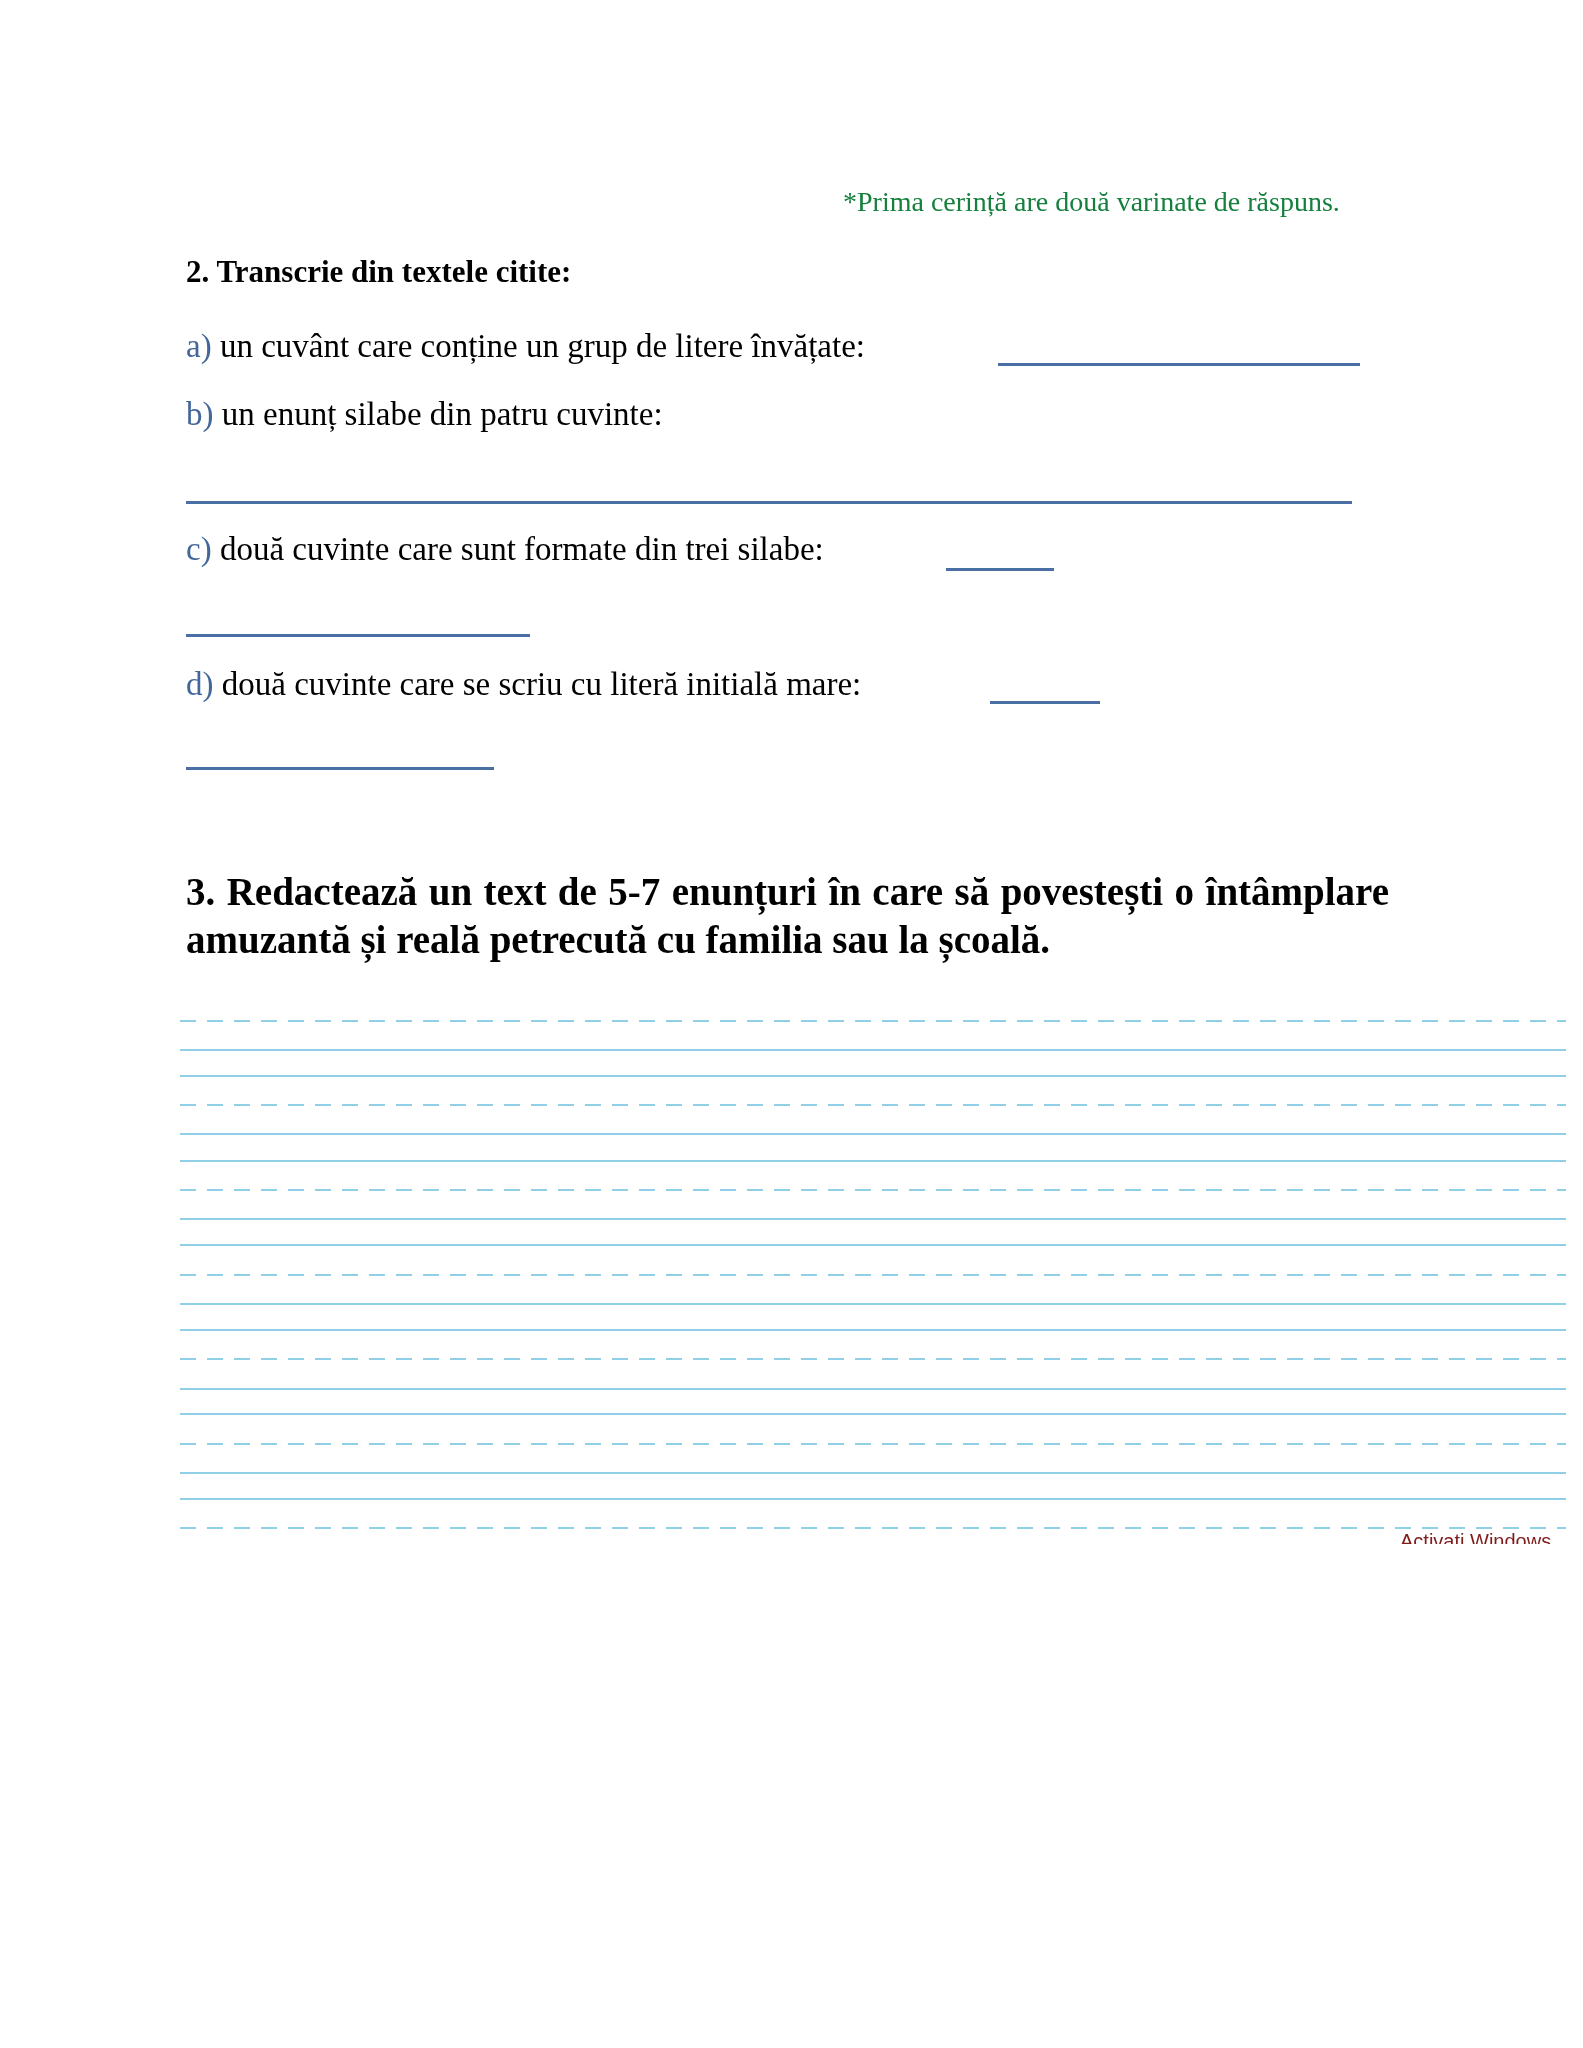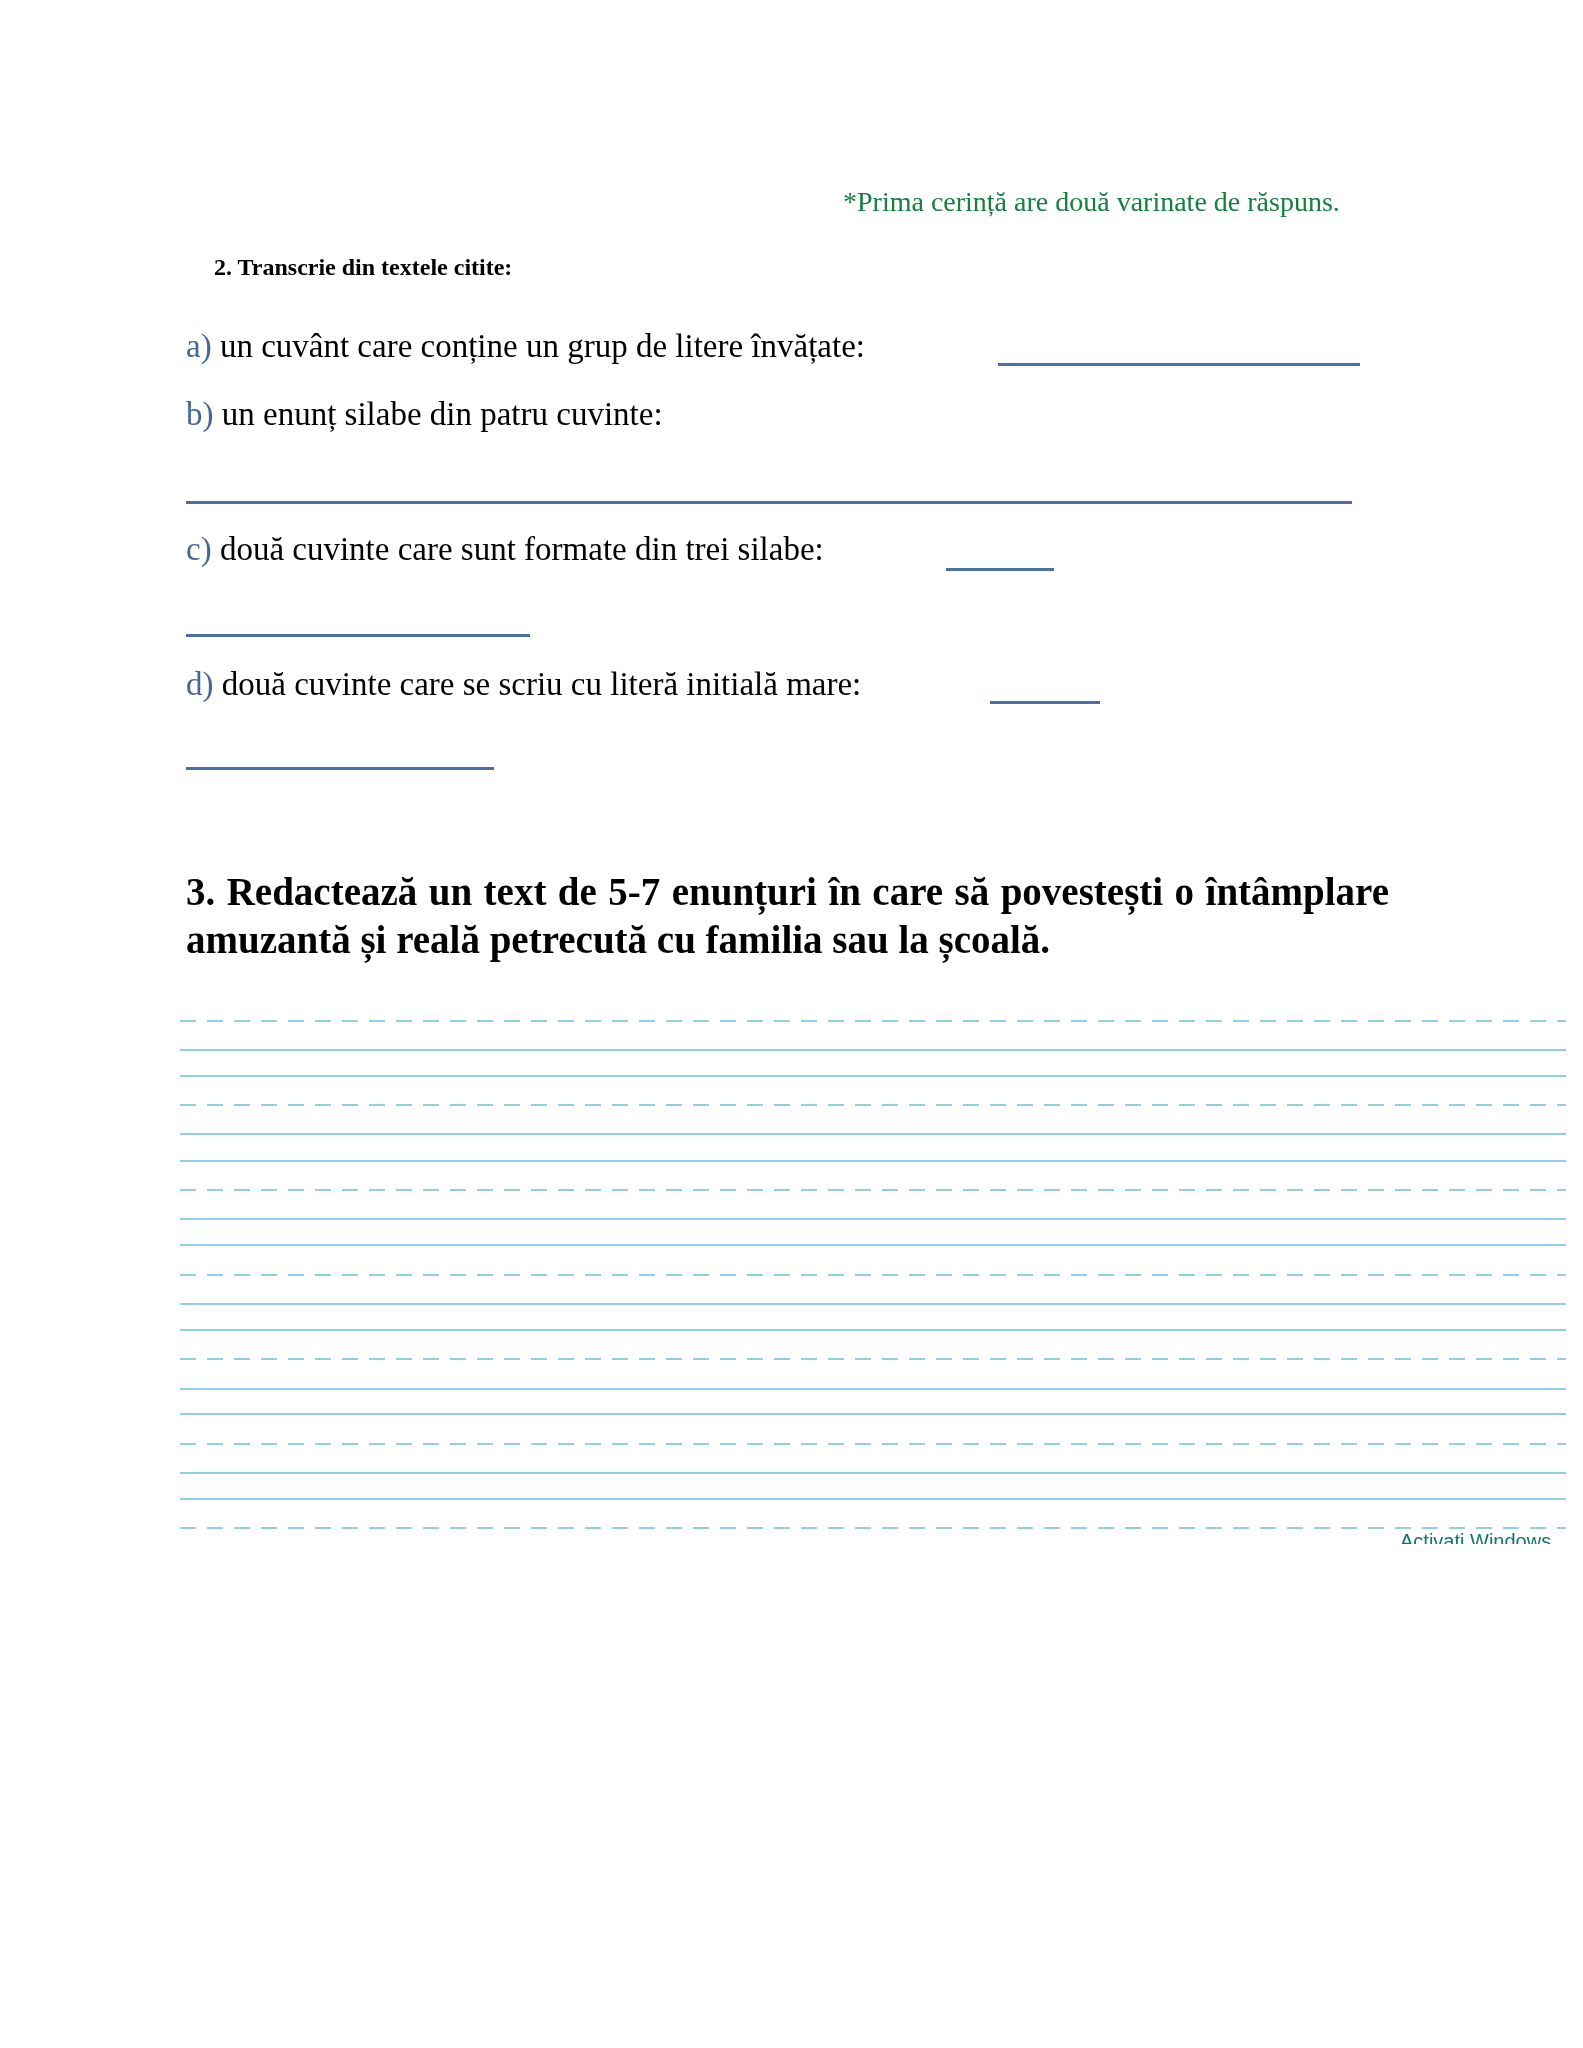--- a/index.html
+++ b/index.html
@@ -18,23 +18,22 @@
     .abs { position: absolute; }
     .note {
       left: 843px;
       top: 186px;
       font-size: 28px;
       color: #15803d;
       white-space: nowrap;
     }
     .heading {
       font-weight: bold;
-      font-size: 24px;
+      font-size: 31px;
       white-space: nowrap;
-      margin-left: 28px;
     }
     .item {
       font-weight: normal;
       font-size: 33px;
       white-space: nowrap;
     }
     .item .lbl {
       color: #44679a;
     }
     .uline {
@@ -69,21 +68,21 @@
       background: #8fd0e6;
     }
     .wl.dashed {
       background-image: repeating-linear-gradient(to right, #8fd0e6 0px, #8fd0e6 16px, transparent 16px, transparent 27px);
     }
     .watermark {
       left: 1400px;
       top: 1530px;
       font-family: "Liberation Sans", "DejaVu Sans", sans-serif;
       font-size: 20px;
-      color: #0f766e;
+      color: #7f1d1d;
       white-space: nowrap;
       height: 14px;
       overflow: hidden;
     }
   </style>
 </head>
 <body>
 
 <div class="abs note">*Prima cerință are două varinate de răspuns.</div>
 

